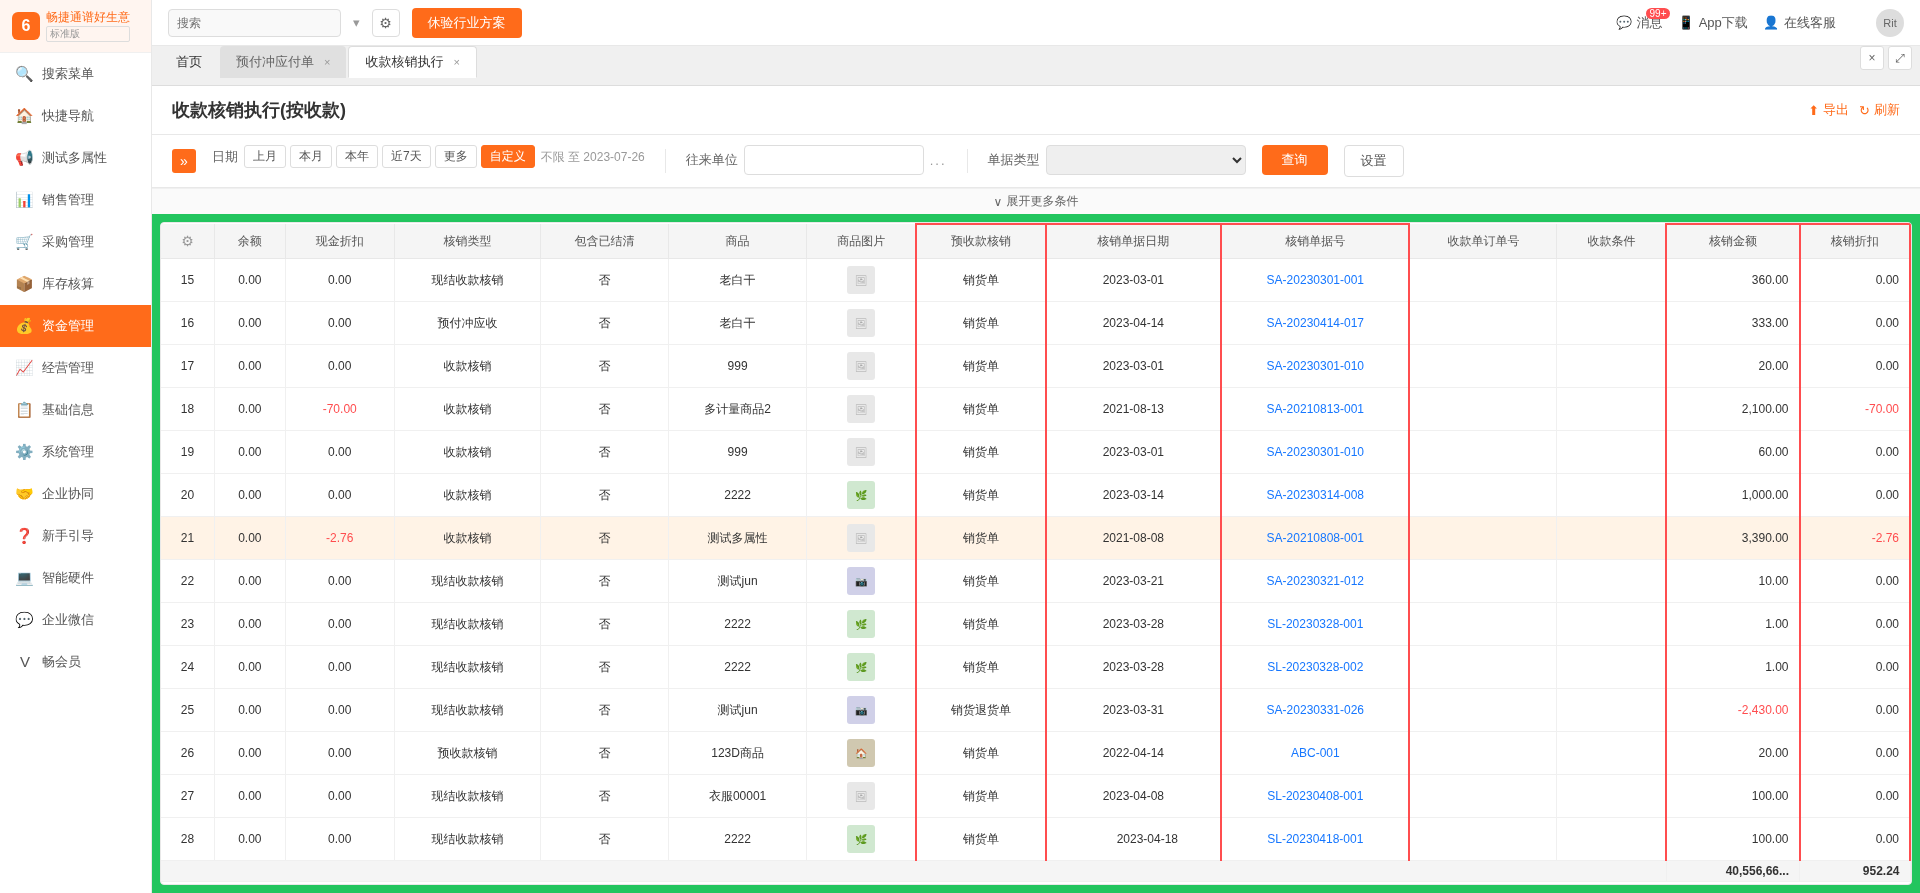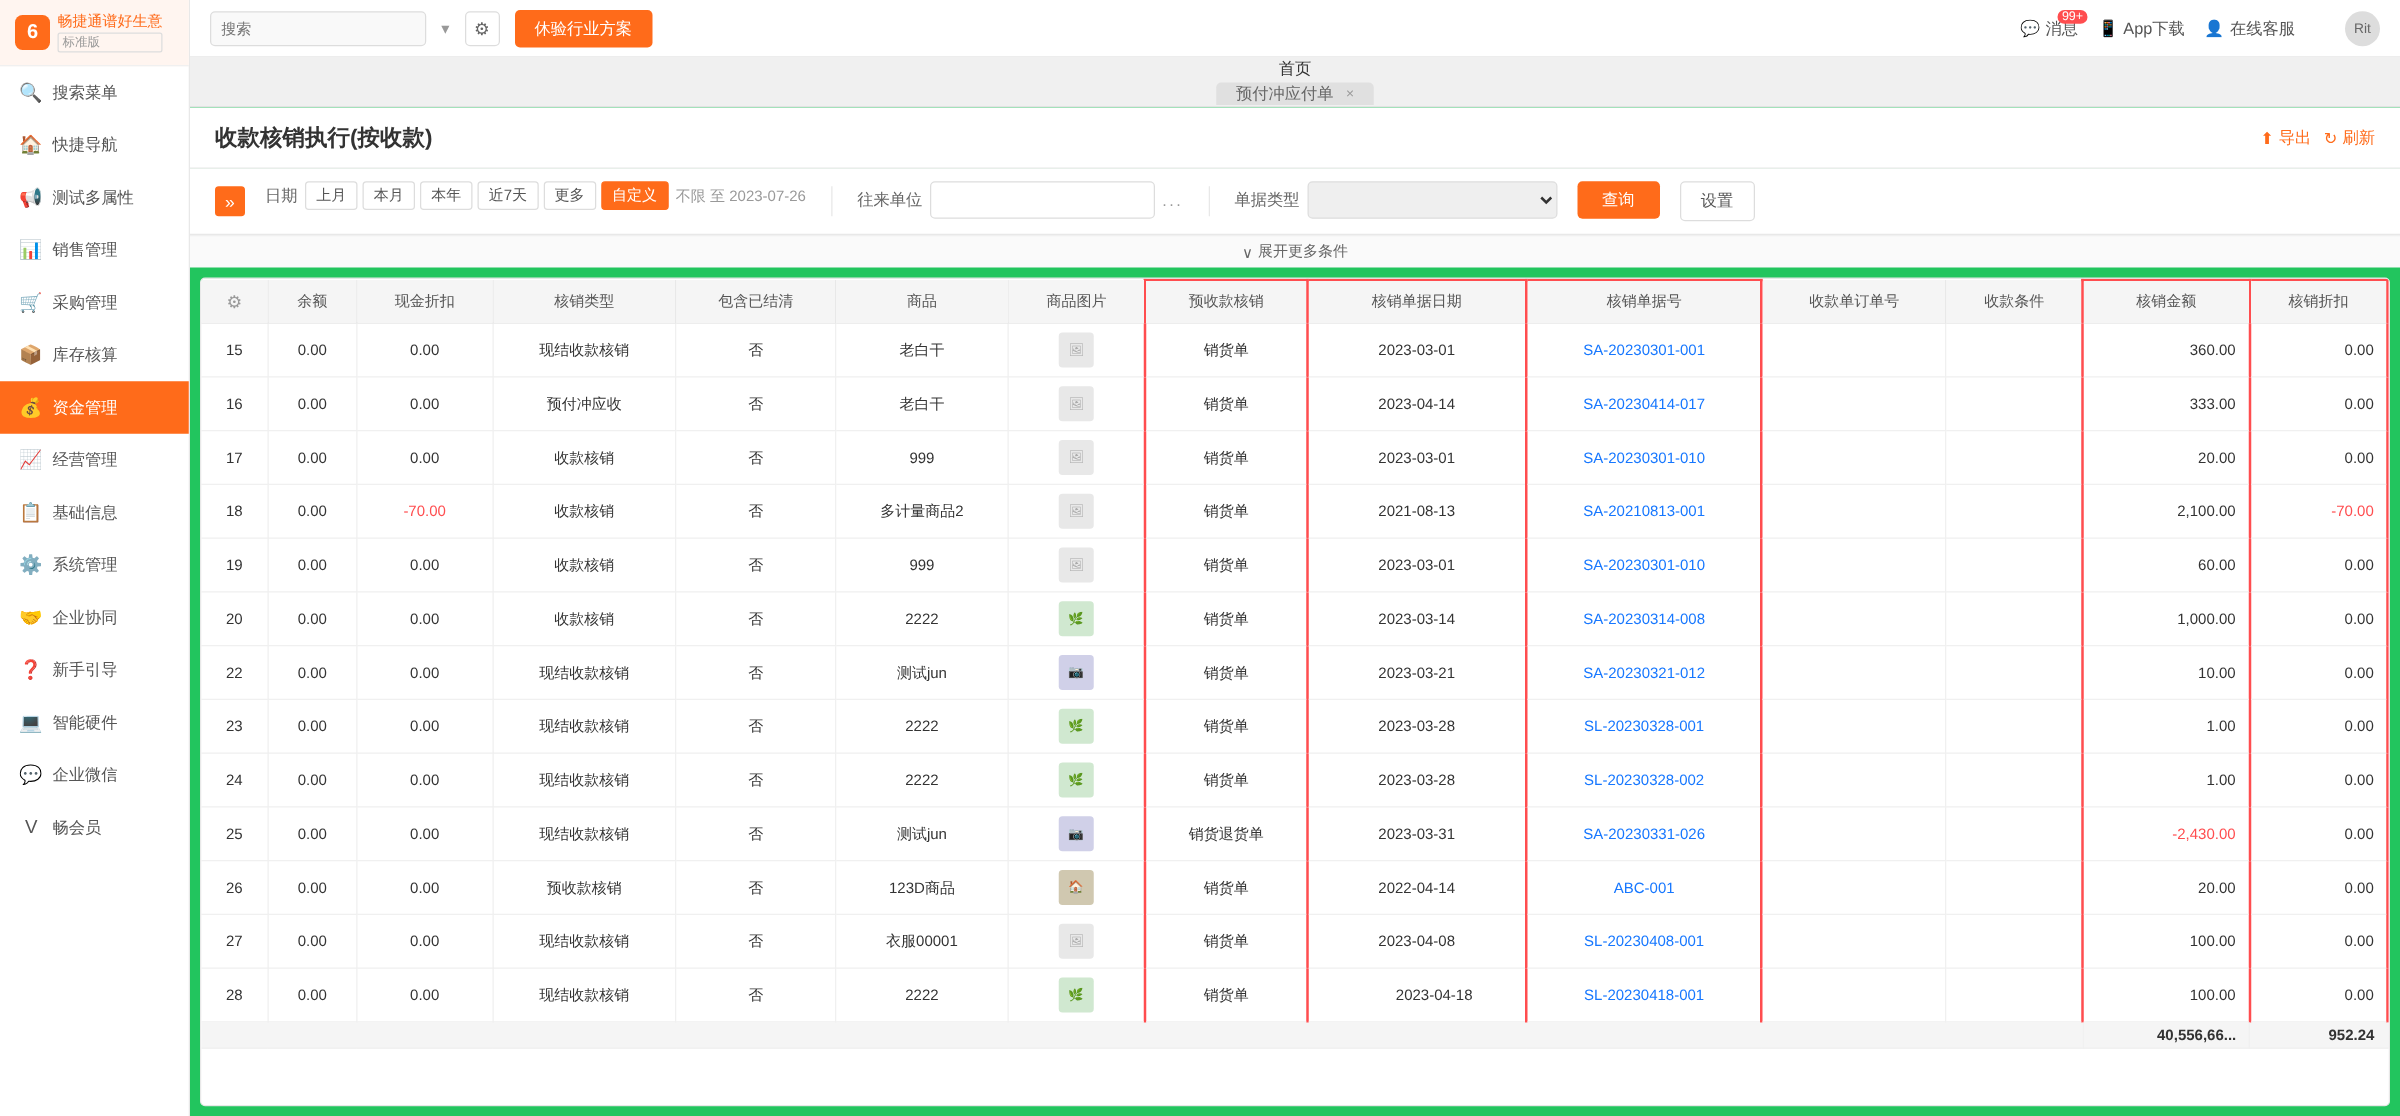--- a/index.html
+++ b/index.html
@@ -25,21 +25,21 @@
     .topbar-dropdown-icon { color: #999; cursor: pointer; }
     .topbar-gear { width: 28px; height: 28px; border: 1px solid #ddd; border-radius: 4px; display: flex; align-items: center; justify-content: center; cursor: pointer; color: #666; font-size: 14px; }
     .topbar-btn-orange { background: #ff6b1a; color: white; border: none; border-radius: 4px; padding: 6px 16px; font-size: 13px; cursor: pointer; }
     .topbar-right { margin-left: auto; display: flex; align-items: center; gap: 16px; color: #555; font-size: 13px; }
     .topbar-badge { position: relative; display: inline-flex; align-items: center; gap: 4px; cursor: pointer; }
     .badge-count { background: #ff4d4f; color: white; font-size: 10px; border-radius: 8px; padding: 0 4px; position: absolute; top: -6px; right: -8px; }
     .topbar-right-item { display: flex; align-items: center; gap: 4px; cursor: pointer; color: #555; }
     .topbar-avatar { width: 28px; height: 28px; background: #ddd; border-radius: 50%; }
 
     
-    .tabs { height: 40px; background: #f0f0f0; display: flex; align-items: center; padding: 0 8px; gap: 2px; border-bottom: 1px solid #ddd; flex-direction: column; }
+    .tabs { height: 40px; background: #f0f0f0; display: flex; padding: 0 8px; gap: 2px; border-bottom: 1px solid #ddd; }
     .tab { height: 32px; padding: 0 16px; display: flex; align-items: center; gap: 6px; border-radius: 4px 4px 0 0; cursor: pointer; font-size: 13px; background: #e0e0e0; color: #666; }
     .tab.active { background: #fff; color: #333; border: 1px solid #ddd; border-bottom: 1px solid #fff; }
     .tab-close { font-size: 11px; color: #999; cursor: pointer; margin-left: 4px; }
     .tab-home { background: transparent; color: #333; }
     .tabs-actions { margin-left: auto; display: flex; gap: 4px; }
     .tab-action-btn { width: 24px; height: 24px; border: 1px solid #ddd; border-radius: 3px; display: flex; align-items: center; justify-content: center; cursor: pointer; background: #fff; color: #666; font-size: 12px; }
 
     
     .page-content { flex: 1; overflow: hidden; background: #22c55e; display: flex; flex-direction: column; }
 
@@ -362,20 +362,36 @@
     <td>2222</td>
     <td><div class="img-placeholder has-img">🌿</div></td>
     <td style="border-left: 2px solid #ff4d4f; border-right: 2px solid #ff4d4f;">销货单</td>
     <td style="border-left: 2px solid #ff4d4f; border-right: 2px solid #ff4d4f;">2023-03-14</td>
     <td style="border-left: 2px solid #ff4d4f; border-right: 2px solid #ff4d4f;"><a class="link-text">SA-20230314-008</a></td>
     <td></td>
     <td></td>
     <td class="" style="text-align:right; border-left: 2px solid #ff4d4f; border-right: 2px solid #ff4d4f;">1,000.00</td>
     <td class="" style="text-align:right; border-left: 2px solid #ff4d4f; border-right: 2px solid #ff4d4f;">0.00</td>
   </tr>
+            <tr class="highlighted">
+    <td>21</td>
+    <td>0.00</td>
+    <td class="red-text">-2.76</td>
+    <td>收款核销</td>
+    <td>否</td>
+    <td>测试多属性</td>
+    <td><div class="img-placeholder">🖼</div></td>
+    <td style="border-left: 2px solid #ff4d4f; border-right: 2px solid #ff4d4f;">销货单</td>
+    <td style="border-left: 2px solid #ff4d4f; border-right: 2px solid #ff4d4f;">2021-08-08</td>
+    <td style="border-left: 2px solid #ff4d4f; border-right: 2px solid #ff4d4f;"><a class="link-text">SA-20210808-001</a></td>
+    <td></td>
+    <td></td>
+    <td class="" style="text-align:right; border-left: 2px solid #ff4d4f; border-right: 2px solid #ff4d4f;">3,390.00</td>
+    <td class="red-text" style="text-align:right; border-left: 2px solid #ff4d4f; border-right: 2px solid #ff4d4f;">-2.76</td>
+  </tr>
             <tr>
     <td>22</td>
     <td>0.00</td>
     <td class="">0.00</td>
     <td>现结收款核销</td>
     <td>否</td>
     <td>测试jun</td>
     <td><div class="img-placeholder has-img2">📷</div></td>
     <td style="border-left: 2px solid #ff4d4f; border-right: 2px solid #ff4d4f;">销货单</td>
     <td style="border-left: 2px solid #ff4d4f; border-right: 2px solid #ff4d4f;">2023-03-21</td>

